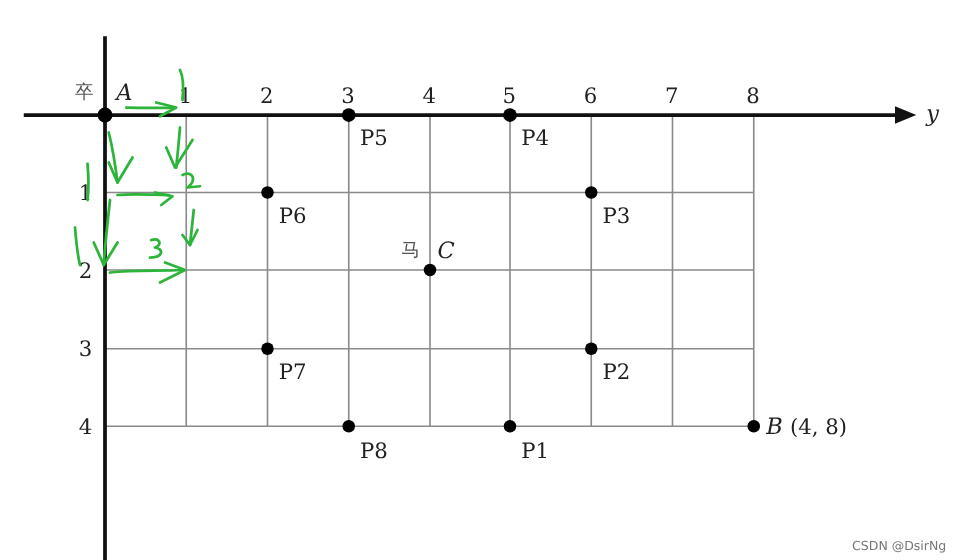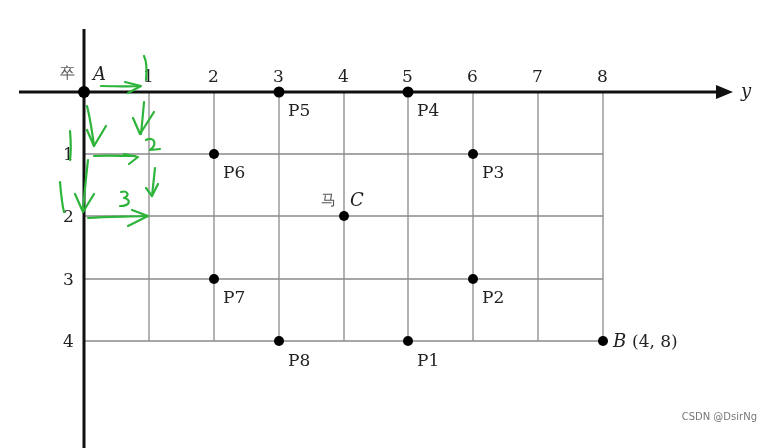--- a/index.html
+++ b/index.html
@@ -2,21 +2,21 @@
 <html><head>
   <meta charset="utf-8">
   <style>
     html, body { margin: 0; padding: 0; background: #ffffff; }
     body { width: 767px; height: 448px; position: relative; overflow: hidden; font-family: "DejaVu Serif", serif; }
     svg { position: absolute; left: 0; top: 0; }
     .tick { font-family: "DejaVu Serif", serif; font-size: 17px; fill: #222; }
     .plabel { font-family: "DejaVu Serif", serif; font-size: 17px; fill: #222; }
     .ital { font-family: "DejaVu Serif", serif; font-style: italic; font-size: 18px; fill: #222; }
     .cjk { font-family: "DejaVu Sans", sans-serif; font-size: 15px; fill: #555; }
-    .watermark { position: absolute; right: 10px; bottom: 26px; font-family: "DejaVu Sans", sans-serif; font-size: 10px; color: #777; }
+    .watermark { position: absolute; right: 10px; bottom: 5px; font-family: "DejaVu Sans", sans-serif; font-size: 10px; color: #777; }
     .grid-line { stroke: #8a8a8a; stroke-width: 1.3; }
     .axis-line { stroke: #111; stroke-width: 3; }
     .green { stroke: #2db43a; stroke-width: 2.2; fill: none; stroke-linecap: round; stroke-linejoin: round; }
   </style>
 </head>
 <body>
 
 <svg width="767" height="448" viewBox="0 0 767 448">
 
   <g>

